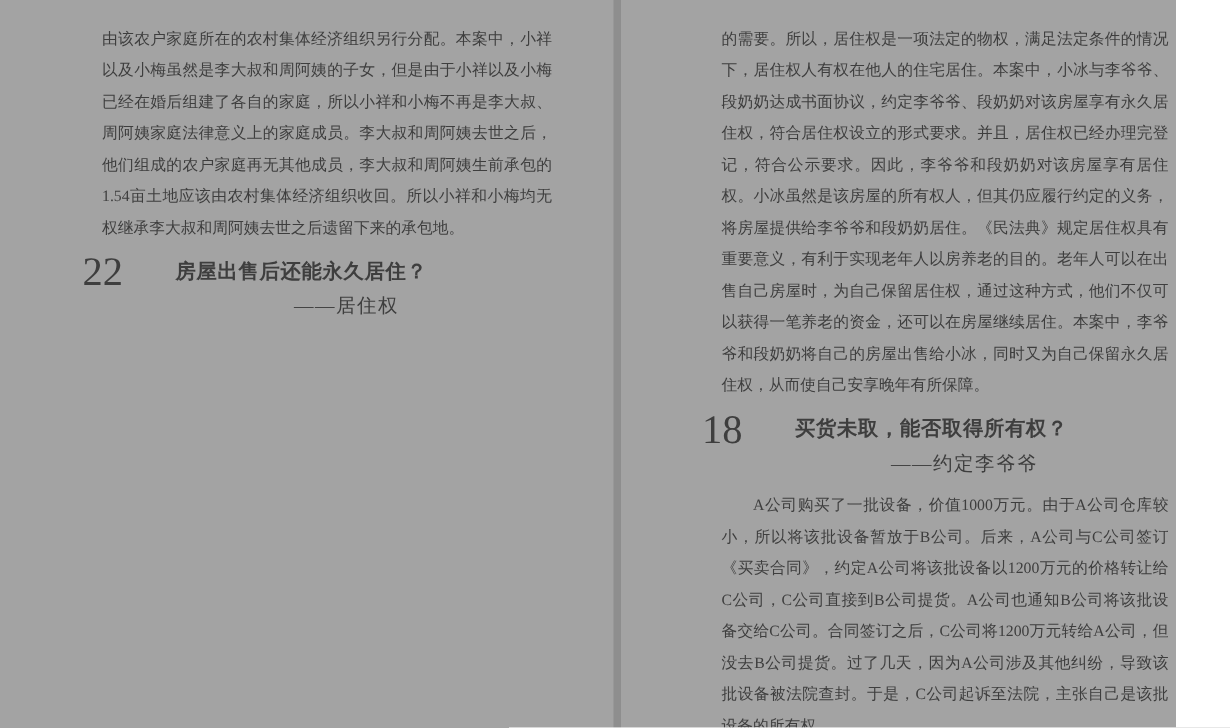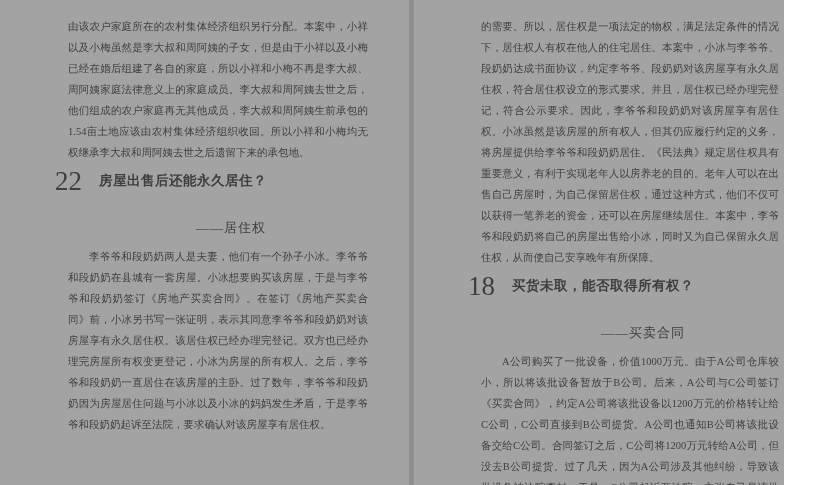--- a/index.html
+++ b/index.html
@@ -31,72 +31,71 @@
     font-size: 10.5px;
     line-height: 21px;
     text-align: justify;
     text-justify: inter-character;
     word-break: break-all;
   }
   p.body.indent { text-indent: 2em; }
   .section-heading {
     display: flex;
     align-items: center;
-    gap: 17px;
+    gap: 35px;
     height: 30px;
     margin: 3px 0 0 -13px;
   }
   .section-heading .num {
     font-size: 27px;
     line-height: 30px;
     font-weight: 500;
   }
   .section-heading .title {
     font-size: 13.5px;
     font-weight: bold;
     letter-spacing: 0.5px;
     text-align: right;
   }
   .subtitle {
     text-align: center;
     padding-left: 26px;
     font-size: 13px;
     line-height: 16px;
-    margin-top: 24px;
+    margin-top: 0;
     margin-bottom: 10px;
     letter-spacing: 1px;
   }
 </style>
 </head>
 <body>
 
 <div class="canvas">
 
   <div class="page left">
     <p class="body">由该农户家庭所在的农村集体经济组织另行分配。本案中，小祥以及小梅虽然是李大叔和周阿姨的子女，但是由于小祥以及小梅已经在婚后组建了各自的家庭，所以小祥和小梅不再是李大叔、周阿姨家庭法律意义上的家庭成员。李大叔和周阿姨去世之后，他们组成的农户家庭再无其他成员，李大叔和周阿姨生前承包的1.54亩土地应该由农村集体经济组织收回。所以小祥和小梅均无权继承李大叔和周阿姨去世之后遗留下来的承包地。</p>
 
     <div class="section-heading">
       <span class="num">22</span>
       <span class="title">房屋出售后还能永久居住？</span>
     </div>
 
     <div class="subtitle">——居住权</div>
 
-    <p class="body indent">李爷爷和段奶奶两人是夫妻，他们有一个孙子小冰。李爷爷和段奶奶在县城有一套房屋。小冰想要购买该房屋，于是与李爷爷和段奶奶签订《房地产买卖合同》。在签订《房地产买卖合同》前，小冰另书写一张证明，表示其同意李爷爷和段奶奶对该房屋享有永久居住权。该居住权已经办理完登记。双方也已经办理完房屋所有权变更登记，小冰为房屋的所有权人。之后，李爷爷和段奶奶一直居住在该房屋的主卧。过了数年，李爷爷和段奶奶因为房屋居住问题与小冰以及小冰的妈妈发生矛盾，于是李爷爷和段奶奶起诉至法院，要求确认对该房屋享有居住权。</p>
 
   </div>
 
   <div class="gutter-line"></div>
 
   <div class="page right">
     <p class="body">的需要。所以，居住权是一项法定的物权，满足法定条件的情况下，居住权人有权在他人的住宅居住。本案中，小冰与李爷爷、段奶奶达成书面协议，约定李爷爷、段奶奶对该房屋享有永久居住权，符合居住权设立的形式要求。并且，居住权已经办理完登记，符合公示要求。因此，李爷爷和段奶奶对该房屋享有居住权。小冰虽然是该房屋的所有权人，但其仍应履行约定的义务，将房屋提供给李爷爷和段奶奶居住。《民法典》规定居住权具有重要意义，有利于实现老年人以房养老的目的。老年人可以在出售自己房屋时，为自己保留居住权，通过这种方式，他们不仅可以获得一笔养老的资金，还可以在房屋继续居住。本案中，李爷爷和段奶奶将自己的房屋出售给小冰，同时又为自己保留永久居住权，从而使自己安享晚年有所保障。</p>
 
     <div class="section-heading">
       <span class="num">18</span>
       <span class="title">买货未取，能否取得所有权？</span>
     </div>
 
-    <div class="subtitle">——买卖合同</div>
+    <div class="subtitle">——约定李爷爷</div>
 
     <p class="body indent">A公司购买了一批设备，价值1000万元。由于A公司仓库较小，所以将该批设备暂放于B公司。后来，A公司与C公司签订《买卖合同》，约定A公司将该批设备以1200万元的价格转让给C公司，C公司直接到B公司提货。A公司也通知B公司将该批设备交给C公司。合同签订之后，C公司将1200万元转给A公司，但没去B公司提货。过了几天，因为A公司涉及其他纠纷，导致该批设备被法院查封。于是，C公司起诉至法院，主张自己是该批设备的所有权</p>
   </div>
 
 </div>
 
 </body></html>

